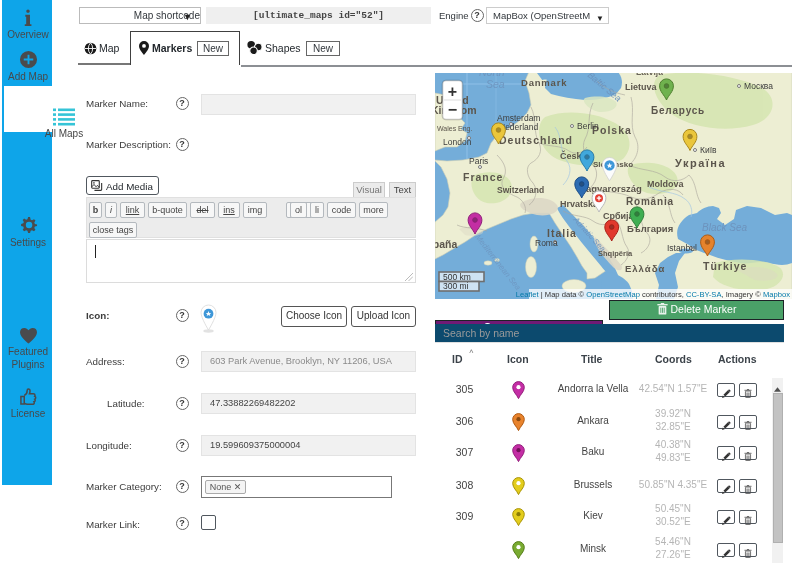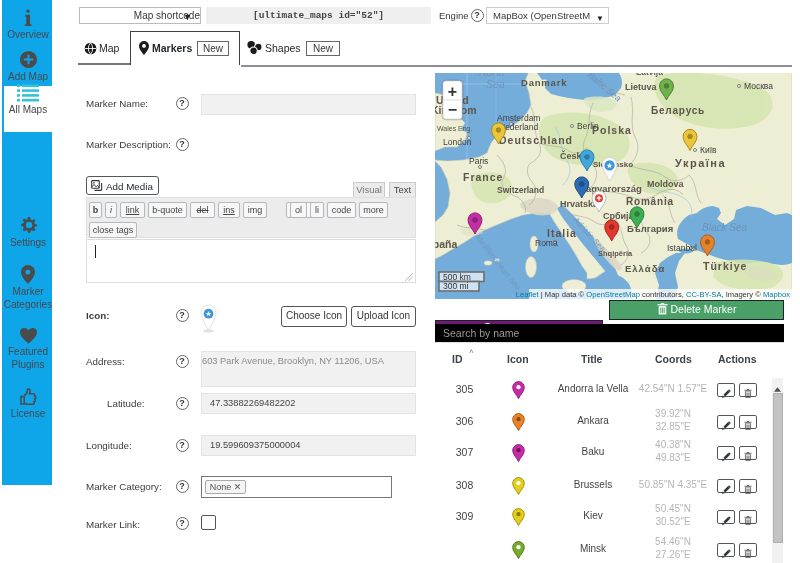--- a/index.html
+++ b/index.html
@@ -35,46 +35,40 @@
           <path d="M10 0.5c1 0 1.9.8 1.9 1.9S11 4.3 10 4.3 8.1 3.5 8.1 2.4 9 .5 10 .5zM7 6.5h5.2V17h1.6v2H6.4v-2H8V8.5H7v-2z"></path>
         </svg>
       Overview
     </div>
     <div class="sbitem" style="top:50px;">
       <svg width="19" height="19" viewBox="0 0 20 20" fill="#4a4b4d">
           <path d="M10 1a9 9 0 1 0 0 18 9 9 0 0 0 0-18zm5 10h-4v4H9v-4H5V9h4V5h2v4h4v2z"></path>
         </svg>
       Add Map
     </div>
-    <div class="sbitem" style="top:84px;color:#464646;">
+    <div class="sbitem" style="top:108px;color:#464646;margin-left:36px;">
       <svg width="22" height="18" viewBox="0 0 22 18">
         <g fill="#35c4d7">
           <rect x="0" y="0.5" width="3" height="2.6"></rect>
             <rect x="5" y="0.5" width="17" height="2.6"></rect>
           <rect x="0" y="5.3" width="3" height="2.6"></rect>
             <rect x="5" y="5.3" width="17" height="2.6"></rect>
           <rect x="0" y="10.1" width="3" height="2.6"></rect>
             <rect x="5" y="10.1" width="17" height="2.6"></rect>
           <rect x="0" y="14.9" width="3" height="2.6"></rect>
             <rect x="5" y="14.9" width="17" height="2.6"></rect>
         </g>
       </svg>
       All Maps
     </div>
     <div class="sbitem" style="top:216px;">
       <svg width="19" height="19" viewBox="0 0 20 20" fill="#4a4b4d">
           <path d="M19 11v-2l-2.3-.7a7 7 0 0 0-.6-1.4l1.2-2.1-1.5-1.5-2.1 1.2a7 7 0 0 0-1.4-.6L11.6 1h-2l-.7 2.3a7 7 0 0 0-1.4.6L5.4 2.7 3.9 4.2l1.2 2.1a7 7 0 0 0-.6 1.4L2.2 8.4v2l2.3.7a7 7 0 0 0 .6 1.4l-1.2 2.1 1.5 1.5 2.1-1.2a7 7 0 0 0 1.4.6l.7 2.3h2l.7-2.3a7 7 0 0 0 1.4-.6l2.1 1.2 1.5-1.5-1.2-2.1a7 7 0 0 0 .6-1.4l2.3-.7zm-8.4 1.8a3.4 3.4 0 1 1 0-6.8 3.4 3.4 0 0 1 0 6.8z"></path>
         </svg>
       Settings
-    </div>
-    <div class="sbitem" style="top:265px;">
-      <svg width="14" height="19" viewBox="0 0 14 19" fill="#4a4b4d">
-          <path d="M7 0a7 7 0 0 0-7 7c0 5 7 12 7 12s7-7 7-12a7 7 0 0 0-7-7zm0 9.5A2.5 2.5 0 1 1 7 4.5a2.5 2.5 0 0 1 0 5z"></path>
-        </svg>
-      Marker<br>Categories
     </div>
     <div class="sbitem" style="top:327px;">
       <svg width="19" height="17" viewBox="0 0 20 18" fill="#4a4b4d">
           <path d="M10 17.5S1 11 1 5.5A4.7 4.7 0 0 1 5.7 1C7.5 1 9.1 2 10 3.5 10.9 2 12.5 1 14.3 1A4.7 4.7 0 0 1 19 5.5C19 11 10 17.5 10 17.5z"></path>
         </svg>
       Featured<br>Plugins
     </div>
     <div class="sbitem" style="top:388px;">
       <svg width="19" height="18" viewBox="0 0 20 19" fill="none" stroke="#4a4b4d" stroke-width="1.6">
           <path d="M2 9h3.5v8H2zM5.5 16c1 .8 2 1.2 3.5 1.2h5c1.3 0 2.1-.7 2.1-1.7 0-.3-.1-.6-.3-.9.8-.2 1.3-.8 1.3-1.6 0-.4-.2-.9-.5-1.2.6-.3 1-.8 1-1.5s-.5-1.3-1.1-1.5c.2-.3.4-.6.4-1 0-1-.8-1.7-1.9-1.7h-4c.4-1 .6-2 .6-3C11.6 1.6 10.9 1 10 1c-.8 0-1.4.5-1.4 1.6 0 2.3-1.4 4.6-3.1 5.2"></path>
@@ -169,21 +163,21 @@
       <ellipse cx="8.5" cy="27" rx="5.2" ry="1.7" fill="#e2e2e2"></ellipse>
       <path d="M8.5 1a7.5 7.5 0 0 0-7.5 7.5c0 5.5 7.5 17.5 7.5 17.5s7.5-12 7.5-17.5A7.5 7.5 0 0 0 8.5 1z" fill="#fff" stroke="#d8d8d8" stroke-width="0.8"></path>
       <circle cx="8.5" cy="9.7" r="4.9" fill="#3e97d8"></circle>
       <path d="M8.5 7.1 L9.3 8.9 11.2 9 9.8 10.2 10.3 12.1 8.5 11 6.7 12.1 7.2 10.2 5.8 9 7.7 8.9 Z" fill="#fff" opacity="0.95"></path>
     </svg>
     <div class="btn" style="left:281px;top:306px;width:66px;height:21px;line-height:18px;">Choose Icon</div>
     <div class="btn" style="left:351px;top:306px;width:65px;height:21px;line-height:18px;">Upload Icon</div>
 
     <div class="glabel" style="left:86px;top:356px;">Address:</div>
     <div class="qicon" style="left:175.5px;top:355px;">?</div>
-    <div class="ginput" style="left:201px;top:351px;width:215px;height:36px;line-height:19px;color:#8a8a8a;">603 Park Avenue, Brooklyn, NY 11206, USA</div>
+    <div class="ginput" style="left:201px;top:351px;width:215px;height:21px;line-height:19px;padding-left:8px;color:#8a8a8a;">603 Park Avenue, Brooklyn, NY 11206, USA</div>
 
     <div class="glabel" style="left:86px;top:398px;padding-left:21px;">Latitude:</div>
     <div class="qicon" style="left:175.5px;top:397px;">?</div>
     <div class="ginput" style="left:201px;top:393px;width:215px;height:21px;line-height:19px;padding-left:8px;">47.33882269482202</div>
 
     <div class="glabel" style="left:86px;top:440px;">Longitude:</div>
     <div class="qicon" style="left:175.5px;top:439px;">?</div>
     <div class="ginput" style="left:201px;top:435px;width:215px;height:21px;line-height:19px;padding-left:8px;">19.599609375000004</div>
 
     <div class="glabel" style="left:86px;top:481px;">Marker Category:</div>
@@ -384,21 +378,21 @@
             <rect x="1.5" y="3.5" width="9" height="10" rx="1"></rect>
             <rect x="0" y="1.2" width="12" height="1.6"></rect>
             <rect x="4" y="0" width="4" height="1.6"></rect>
             <g stroke="#4aa168" stroke-width="1">
               <path d="M4 5.5v6M6 5.5v6M8 5.5v6"></path>
             </g>
           </g>
         </svg>
       Delete Marker</div>
 
-    <div class="abs" style="left:435px;top:324px;width:349px;height:19px;background:#000000;border-bottom:1px solid #e0e0e0;font-size:10.5px;color:#9a9a9a;line-height:19px;padding-left:8px;">Search by name</div>
+    <div class="abs" style="left:435px;top:324px;width:349px;height:19px;background:#0c4a6e;border-bottom:1px solid #e0e0e0;font-size:10.5px;color:#9a9a9a;line-height:19px;padding-left:8px;">Search by name</div>
 
     <div class="abs" style="left:452px;top:353px;font-size:10.5px;font-weight:bold;color:#3c434a;">ID</div>
     <div class="abs" style="left:469px;top:347px;font-size:8px;color:#777;">˄</div>
     <div class="abs" style="left:507px;top:353px;font-size:10.5px;font-weight:bold;color:#3c434a;">Icon</div>
     <div class="abs" style="left:581px;top:353px;font-size:10.5px;font-weight:bold;color:#3c434a;">Title</div>
     <div class="abs" style="left:655px;top:353px;font-size:10.5px;font-weight:bold;color:#3c434a;">Coords</div>
     <div class="abs" style="left:718px;top:353px;font-size:10.5px;font-weight:bold;color:#3c434a;">Actions</div>
     <div id="tbody">
 
       <div class="abs rid" style="top:383px;">305</div>

